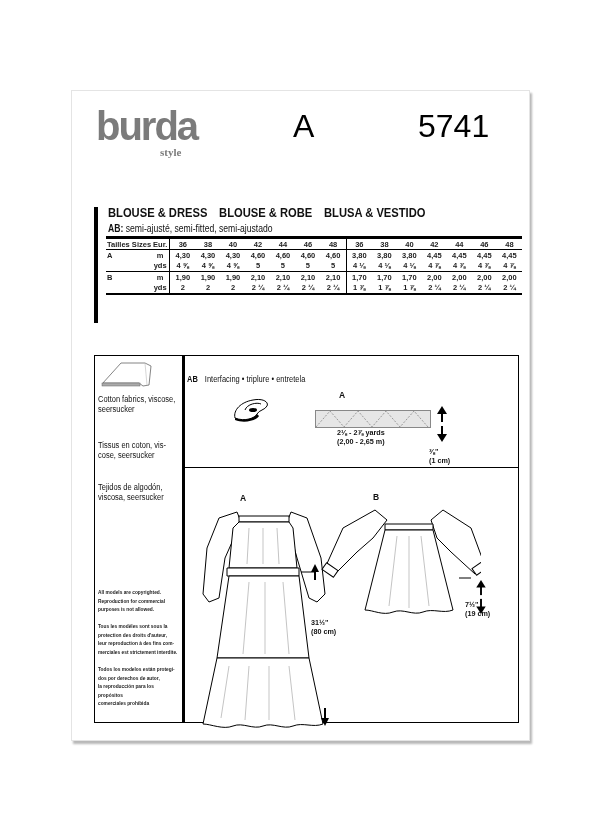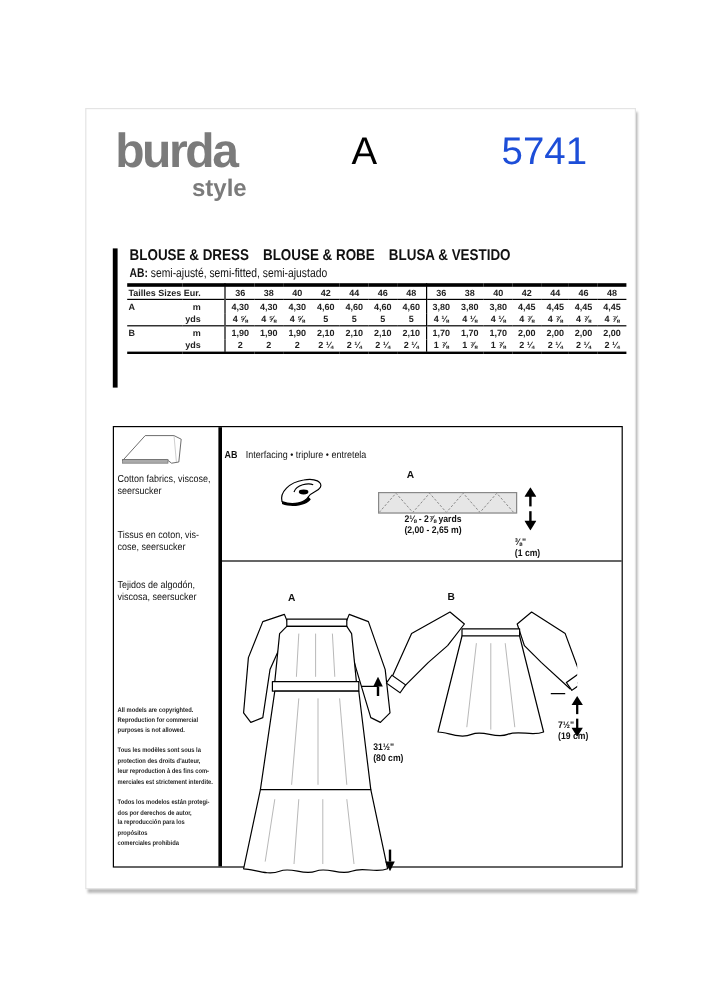--- a/index.html
+++ b/index.html
@@ -7,38 +7,38 @@
       width: 600px; height: 825px; background: #ffffff; position: relative; overflow: hidden;
       font-family: "Liberation Sans", sans-serif; color: #111;
     }
     .card {
       position: absolute; left: 71px; top: 90px; width: 457px; height: 649px;
       background: #fff; border: 1px solid #e4e4e4;
       box-shadow: 2px 3px 2px #b8b8b8;
     }
     .logo { position: absolute; left: 96px; top: 112px; width: 112px; height: 60px; }
     .logo .burda { position: absolute; left: 0; top: -8px; font-family: Liberation Sans, sans-serif; font-weight: bold; font-size: 40px; color: #7b7b7b; letter-spacing: -2px; }
-    .logo .style { position: absolute; left: 64px; top: 34px; font-family: Liberation Sans, sans-serif; font-weight: bold; font-size: 20px; color: #7b7b7b; }
+    .logo .style { position: absolute; left: 64px; top: 34px; font-family: Liberation Serif, serif; font-weight: bold; font-size: 11px; color: #7b7b7b; }
     .view-letter { position: absolute; left: 293px; top: 108px; font-size: 32px; font-family: "Liberation Sans", sans-serif; color: #000; }
-    .pattern-no { position: absolute; left: 418px; top: 108px; font-size: 32px; font-family: "Liberation Sans", sans-serif; color: #1d4ed8; letter-spacing: 0px; }
+    .pattern-no { position: absolute; left: 418px; top: 108px; font-size: 32px; font-family: "Liberation Sans", sans-serif; color: #000000; letter-spacing: 0px; }
 
     .title-bar { position: absolute; left: 94px; top: 207px; width: 4px; height: 116px; background: #000; }
     .title { position: absolute; left: 108px; top: 205px; font-size: 13px; font-weight: bold; white-space: nowrap; letter-spacing: 0px; transform: scaleX(0.86); transform-origin: left top; }
     .title span { margin-right: 10px; }
     .fit { position: absolute; left: 108px; top: 222px; font-size: 10.5px; white-space: nowrap; transform: scaleX(0.82); transform-origin: left top; }
     .fit b { font-weight: bold; }
 
     table.yard {
       position: absolute; left: 106px; top: 236px; width: 416px;
       border-collapse: collapse; font-size: 7.5px; font-weight: bold; color: #222;
       border-top: 3px solid #000; border-bottom: 2px solid #000;
     }
     table.yard td { padding: 0 1px; height: 10.4px; text-align: center; white-space: nowrap; }
     table.yard td.lbl { text-align: left; width: 44px; font-size: 7.5px; }
-    table.yard td.unit { text-align: right; width: 14px; border-right: 1px solid #000; padding-right: 20px; }
+    table.yard td.unit { width: 14px; border-right: 1px solid #000; padding-right: 2px; }
     table.yard td.sep { border-right: 1px solid #000; }
     table.yard tr.group td { border-top: 1px solid #000; }
     table.yard tr.head td { border-bottom: 1px solid #000; font-size: 8px; }
     table.yard td.blank { border-right: 1px solid #000; }
 
     .lower { position: absolute; left: 94px; top: 355px; width: 423px; height: 366px; border: 1px solid #000; }
     .lower .col-left { position: absolute; left: 0; top: 0; width: 87px; height: 100%; border-right: 3px solid #000000; }
     .lower .col-right { position: absolute; left: 88px; top: 12px; right: 0; height: 100%; }
     .lower .divider-h { position: absolute; left: 88px; right: 0; top: 111px; height: 1px; background: #000; }
     .fabric-icon { position: absolute; left: 4px; top: 3px; width: 58px; height: 30px; }

